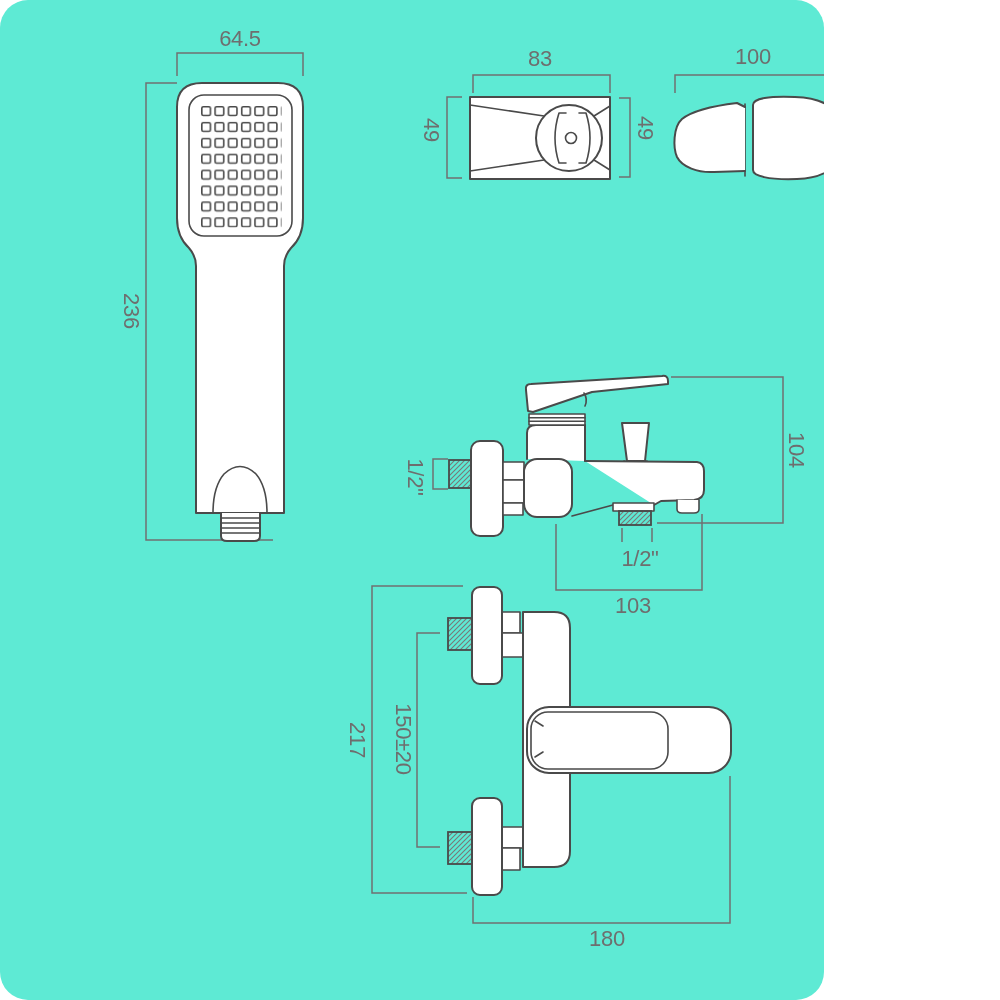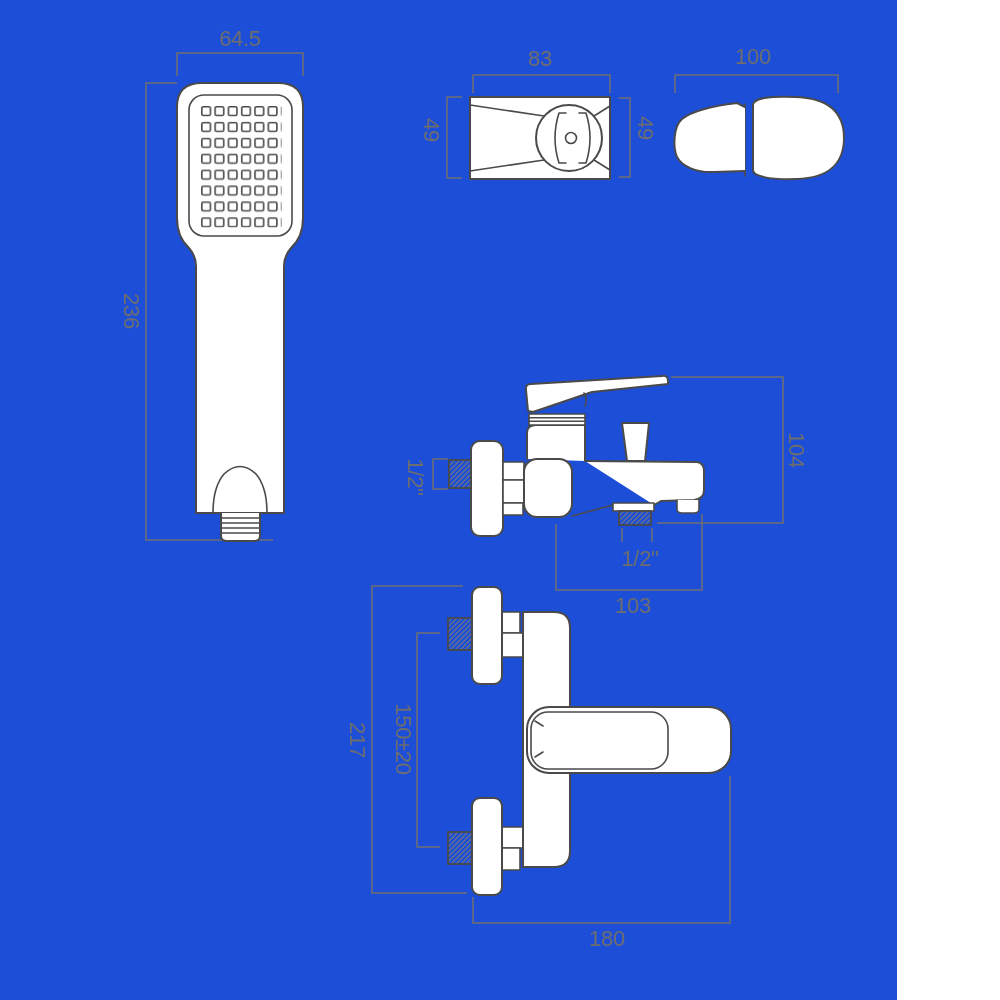--- a/index.html
+++ b/index.html
@@ -1,17 +1,17 @@
 <!DOCTYPE html>
 <html><head>
 <meta charset="utf-8">
 <style>
   html,body{margin:0;padding:0;background:#ffffff;}
-  .stage{position:relative;width:897px;height:1000px;background:#1d4ed8;overflow:hidden;
-         font-family:"Liberation Sans",sans-serif;}
+  .stage{position:relative;width:824px;height:1000px;background:#5eead4;overflow:hidden;
+         font-family:"Liberation Sans",sans-serif;border-radius:28px;}
   svg{display:block;}
   .obj{fill:none;stroke:#4a4a4a;stroke-width:2;stroke-linejoin:round;stroke-linecap:round;}
   .obj.fill{fill:#ffffff;}
   .obj.thin{stroke-width:1.6;}
   .dim{fill:none;stroke:#707070;stroke-width:1.5;stroke-linejoin:miter;stroke-linecap:butt;}
   .lbl{fill:#6e6e6e;font-size:22px;letter-spacing:-0.3px;}
   .hatched{fill:url(#hatch);stroke:#4a4a4a;stroke-width:1.8;}
 </style>
 </head>
 <body>

